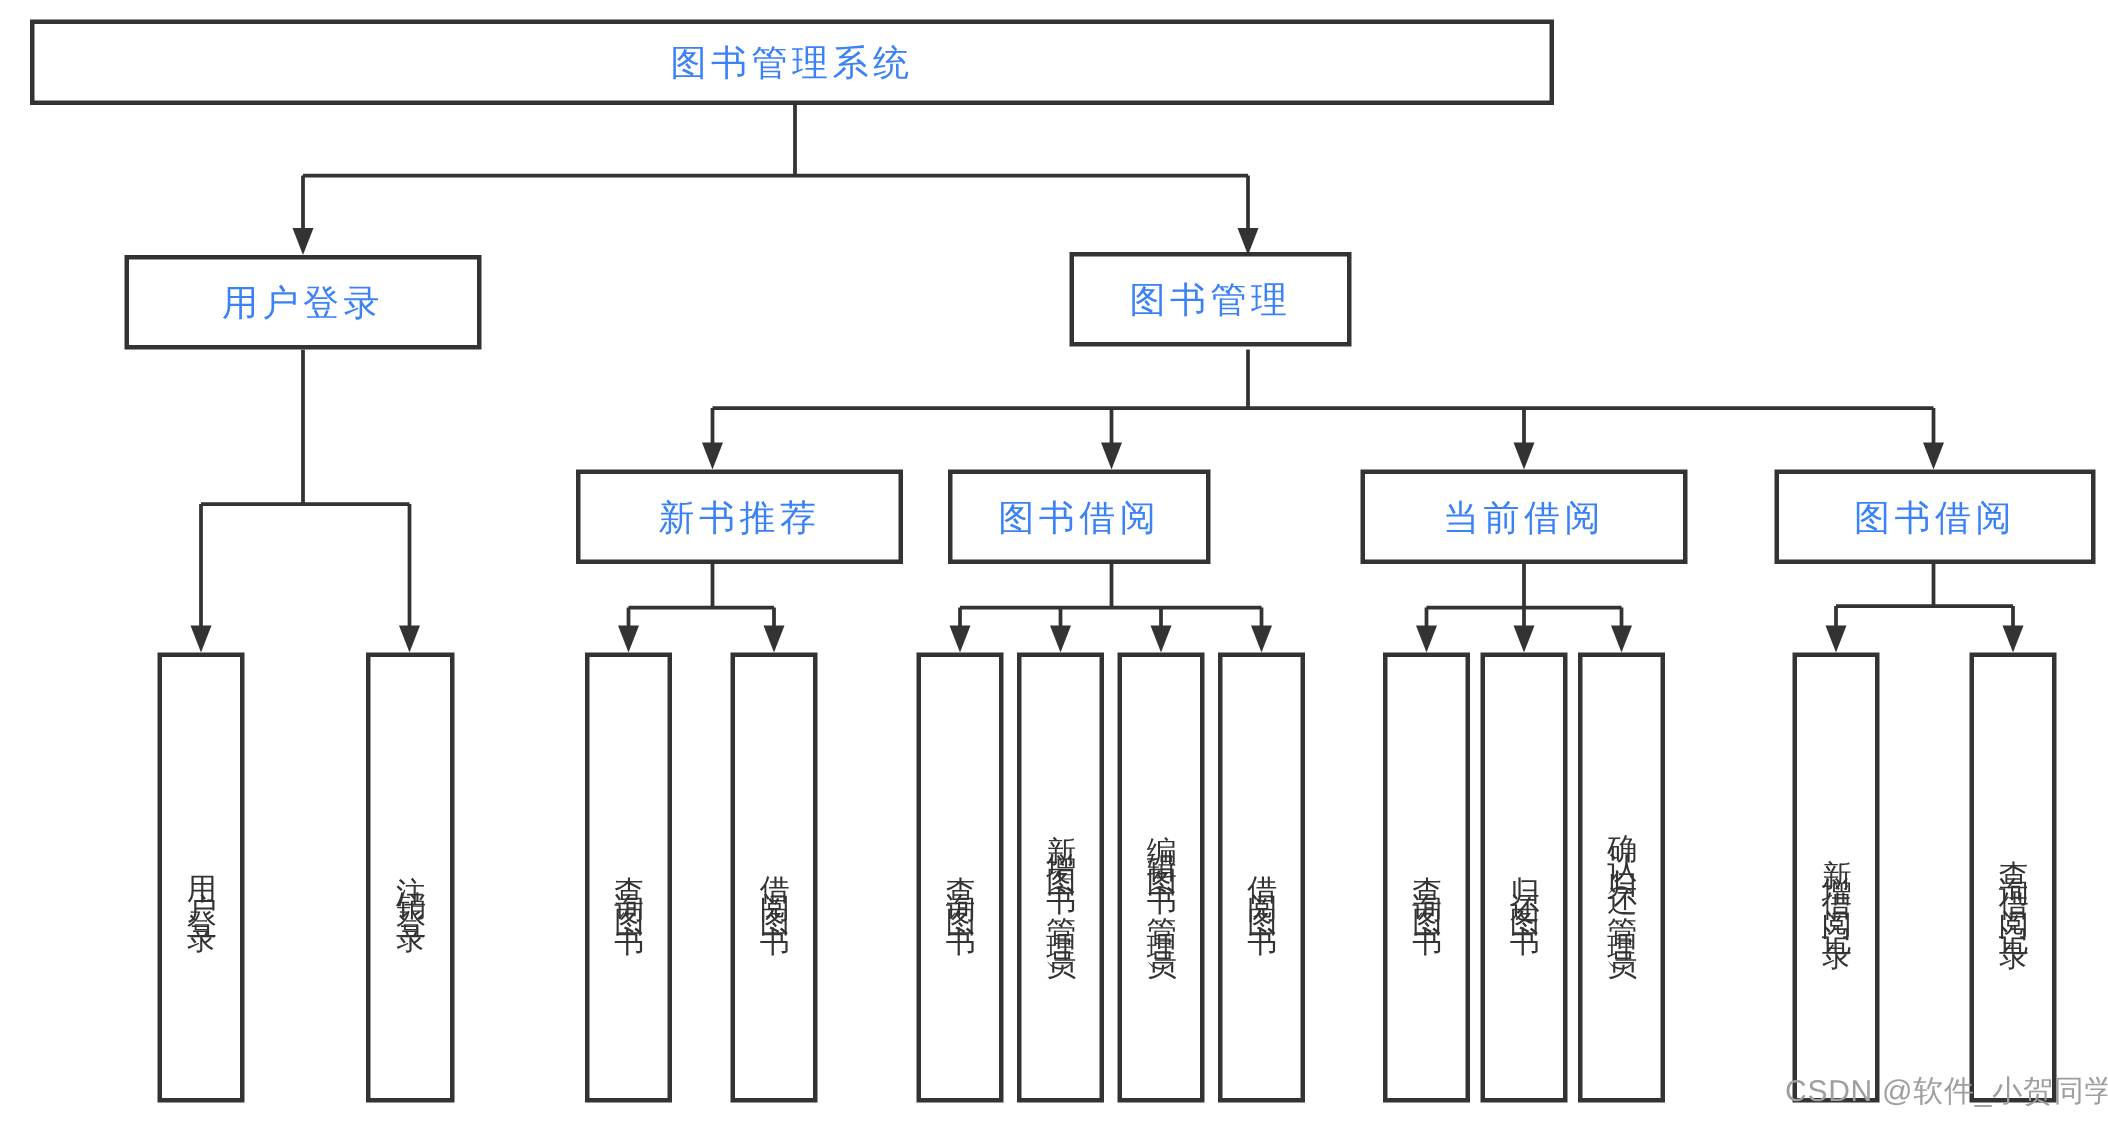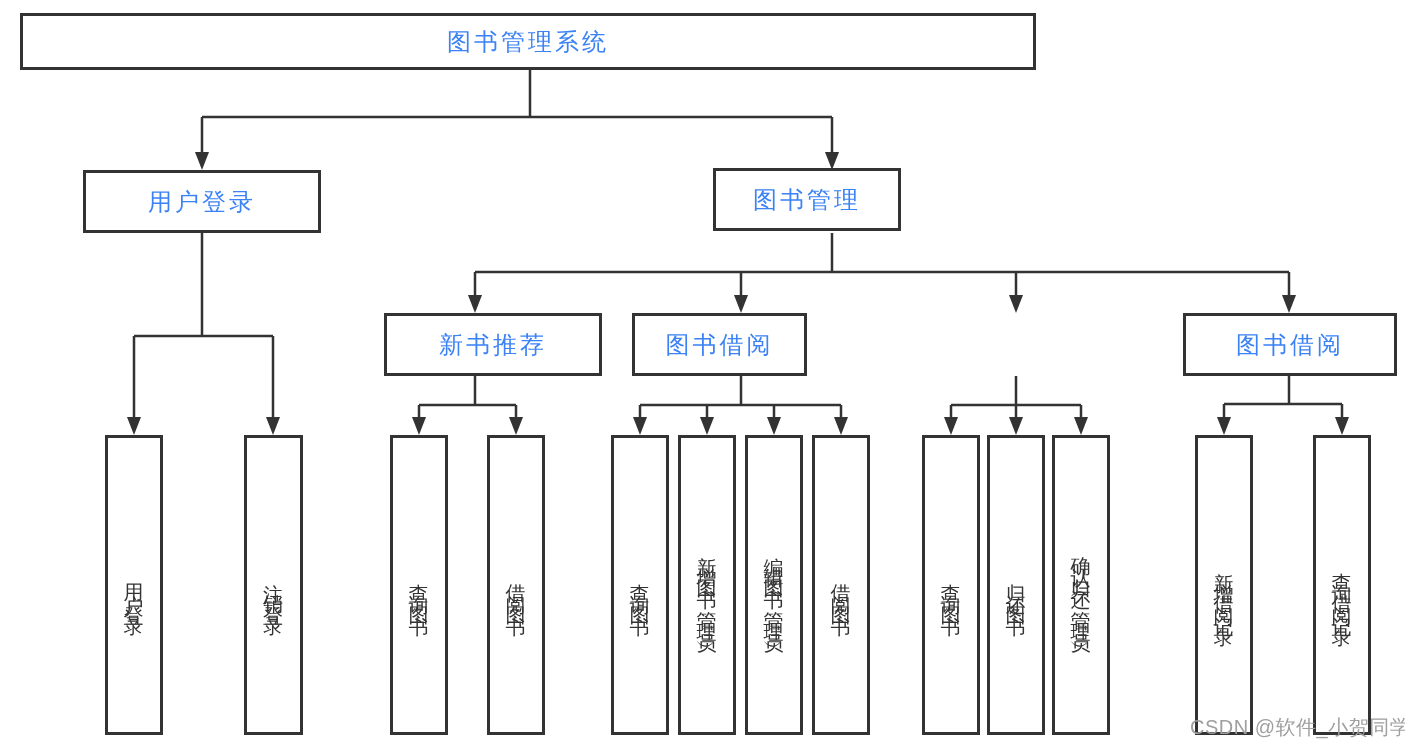--- a/index.html
+++ b/index.html
@@ -128,20 +128,23 @@
   <div class="box" style="left:713px;top:168px;width:188px;height:63px;">
     <span class="hlabel">图书管理</span>
   </div>
 
   <div class="box" style="left:384px;top:313px;width:218px;height:63px;">
     <span class="hlabel">新书推荐</span>
   </div>
   <div class="box" style="left:632px;top:313px;width:175px;height:63px;">
     <span class="hlabel">图书借阅</span>
   </div>
+  <div class="box" style="left:907px;top:313px;width:218px;height:63px;">
+    <span class="hlabel">当前借阅</span>
+  </div>
   <div class="box" style="left:1183px;top:313px;width:214px;height:63px;">
     <span class="hlabel">图书借阅</span>
   </div>
 
   <div class="box leaf" style="left:105px;top:435px;width:58px;height:300px;">
     <span class="vlabel">用户登录</span>
   </div>
   <div class="box leaf" style="left:244px;top:435px;width:59px;height:300px;">
     <span class="vlabel">注销登录</span>
   </div>

